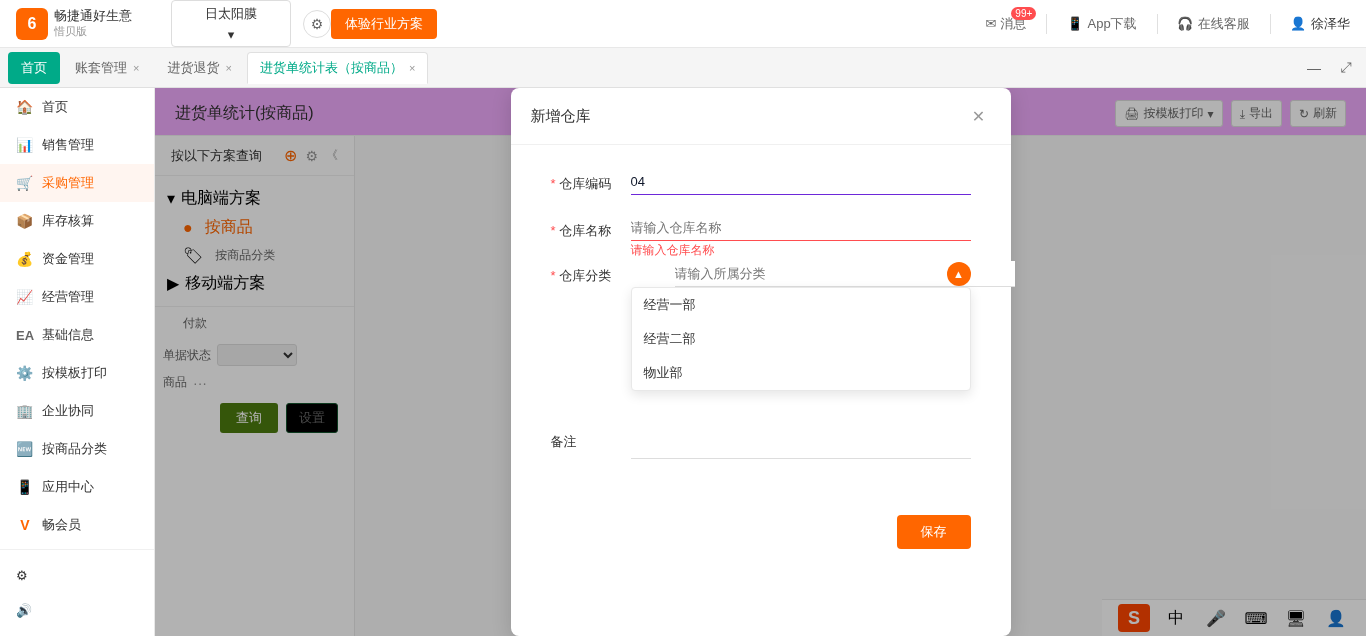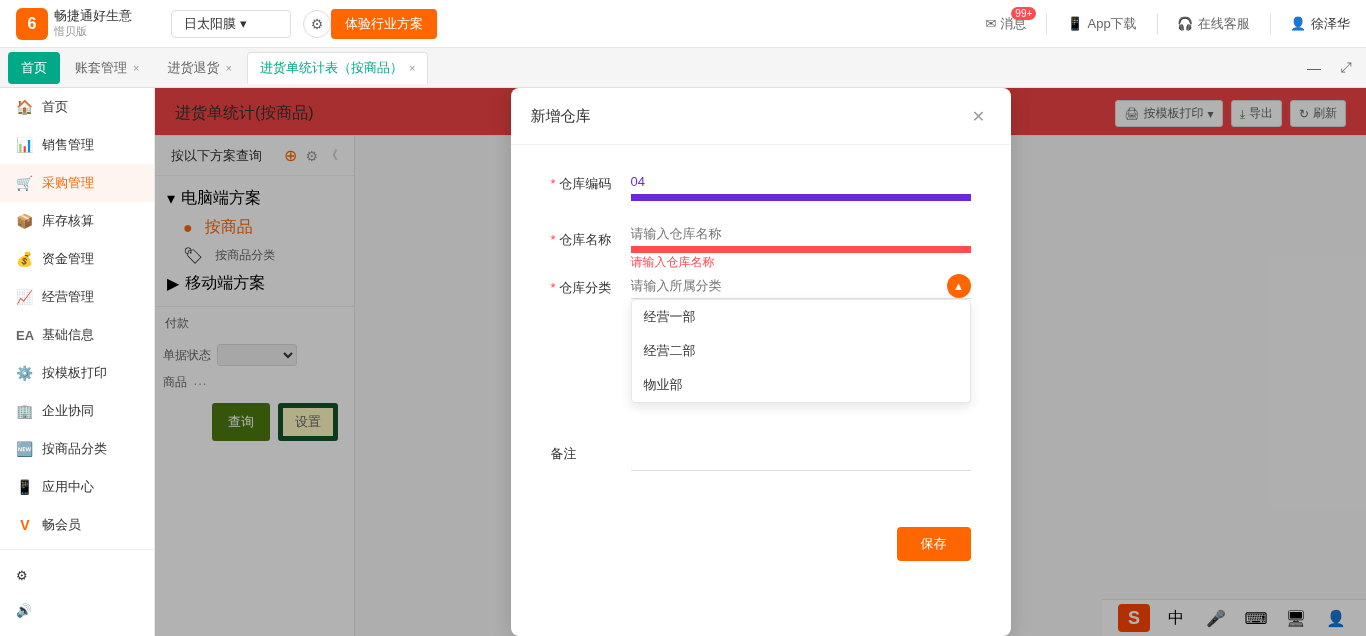--- a/index.html
+++ b/index.html
@@ -40,20 +40,21 @@
       display: flex;
       align-items: center;
       gap: 4px;
       padding: 4px 12px;
       border: 1px solid #ddd;
       border-radius: 4px;
       cursor: pointer;
       font-size: 13px;
       color: #333;
       min-width: 120px;
+      flex-direction: column;
     }
     .header-actions {
       display: flex;
       align-items: center;
       margin-left: auto;
       gap: 20px;
     }
     .header-btn {
       display: flex;
       align-items: center;
@@ -198,21 +199,21 @@
     
     .content-area {
       flex: 1;
       display: flex;
       flex-direction: column;
       overflow: hidden;
       position: relative;
     }
     .page-header {
       padding: 12px 20px 8px;
-      background: #ef4444;
+      background: #f0abfc;
       border-bottom: 1px solid #f0f0f0;
       display: flex;
       align-items: center;
       justify-content: space-between;
     }
     .page-title { font-size: 16px; color: #333; font-weight: 500; }
     .page-actions {
       display: flex;
       gap: 8px;
       align-items: center;
@@ -248,22 +249,22 @@
     .query-btn {
       background: #4d7c0f;
       color: white;
       border: none;
       padding: 5px 16px;
       border-radius: 3px;
       font-size: 13px;
       cursor: pointer;
     }
     .setting-btn {
-      border: 5px solid #14532d;
-      background: #fef9c3;
+      border: 1px solid #14532d;
+      background: #000000;
       color: #666;
       padding: 5px 12px;
       border-radius: 3px;
       font-size: 13px;
       cursor: pointer;
     }
 
     
     .overlay {
       position: absolute;
@@ -314,25 +315,25 @@
       padding-top: 6px;
       flex-shrink: 0;
     }
     .form-label.required::before {
       content: '* ';
       color: #ff4d4f;
     }
     .form-input {
       flex: 1;
       border: none;
-      border-bottom: 7px solid #6d28d9;
+      border-bottom: 1px solid #6d28d9;
       padding: 5px 0;
       font-size: 13px;
       outline: none;
-      color: #6d28d9;
+      color: #0f172a;
     }
     .form-input.error-border { border-bottom-color: #ff4d4f; }
     .error-msg {
       position: absolute;
       bottom: -18px;
       left: 80px;
       font-size: 12px;
       color: #ff4d4f;
     }
     .dropdown-wrapper {
@@ -340,20 +341,21 @@
       position: relative;
     }
     .dropdown-input {
       width: 100%;
       border: none;
       border-bottom: 1px solid #ddd;
       padding: 5px 28px 5px 0;
       font-size: 13px;
       outline: none;
       color: #999;
+      margin-left: 44px;
     }
     .dropdown-arrow {
       position: absolute;
       right: 0;
       top: 50%;
       transform: translateY(-50%);
       width: 24px;
       height: 24px;
       background: #ff6600;
       border-radius: 50%;
@@ -647,21 +649,21 @@
               <span>🏷</span>
               <span style="margin-left:6px;color:#666;font-size:12px;">按商品分类</span>
             </div>
           </div>
           <div class="tree-item" style="padding:4px 12px;">
             <span>▶</span>
             <span>移动端方案</span>
           </div>
         </div>
 
-        <div style="padding:8px 10px; border-top:1px solid #f0f0f0; display:flex; gap:8px; flex-wrap:wrap; align-items:center;">
+        <div style="padding:8px 28px; border-top:1px solid #f0f0f0; display:flex; gap:8px; flex-wrap:wrap; align-items:center;">
           <div style="display:flex;align-items:center;gap:4px;font-size:12px;color:#666;">
             <span>付款</span>
           </div>
         </div>
 
         <div style="padding:4px 8px;display:flex;gap:8px;flex-direction:column;">
           <div style="display:flex;align-items:center;gap:6px;font-size:12px;">
             <span style="color:#666;">单据状态</span>
             <select class="toolbar-select" style="font-size:12px;padding:2px 4px;min-width:80px;">
               <option></option>

